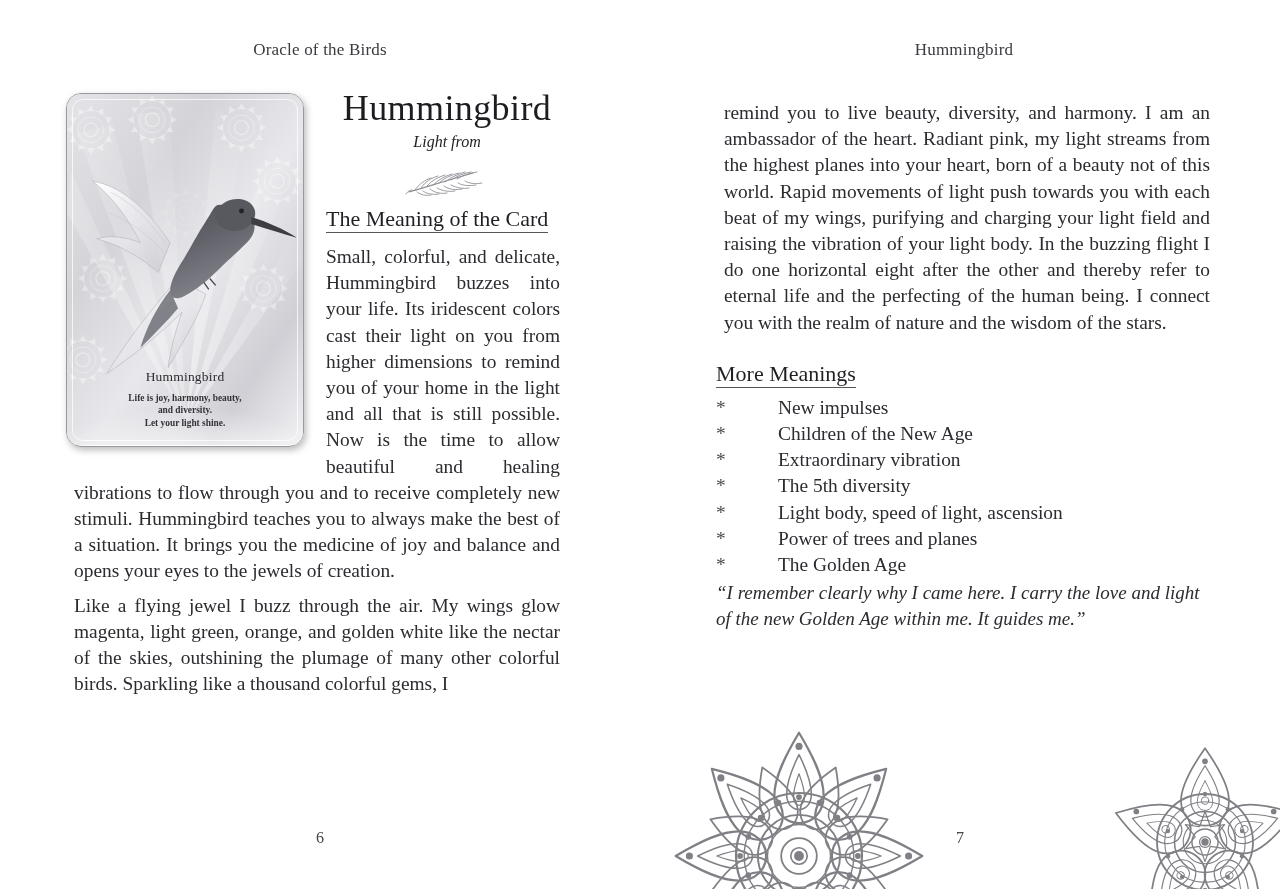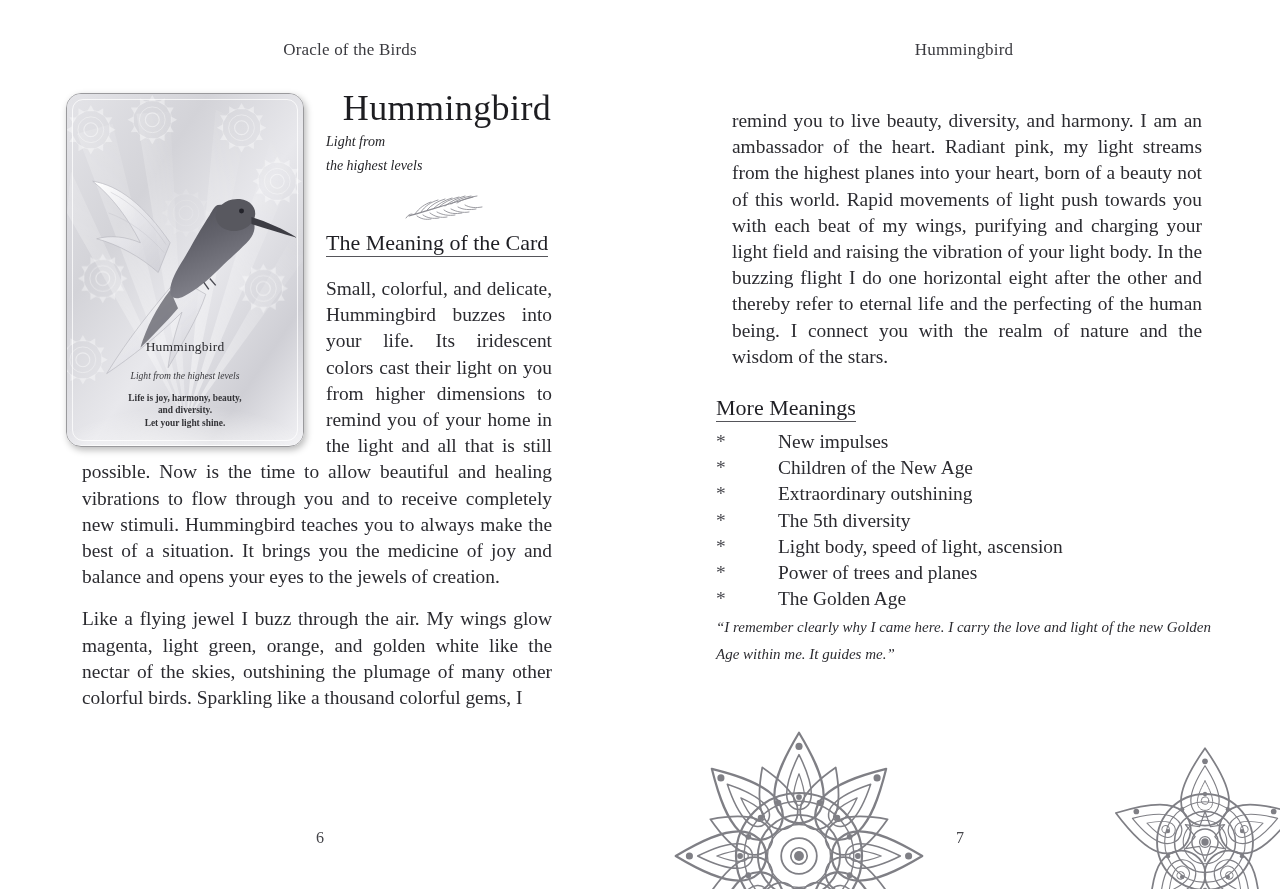--- a/index.html
+++ b/index.html
@@ -31,21 +31,20 @@
 
   
   .running-head {
     position: absolute;
     top: 40px;
     width: 100%;
     text-align: center;
     font-size: 17px;
     letter-spacing: 0.2px;
     color: #3a3a3f;
-    padding-left: 30px;
   }
   .page-left .running-head { padding-right: 4px; }
   .page-right .running-head { padding-left: 4px; }
 
   
   .folio {
     position: absolute;
     bottom: 42px;
     width: 100%;
     text-align: center;
@@ -127,43 +126,44 @@
   .chapter-title {
     font-size: 36px;
     line-height: 40px;
     text-align: center;
     font-weight: normal;
     margin: 0 0 2px 0;
     letter-spacing: 0.4px;
     color: #1d1d21;
   }
   .chapter-sub {
+    text-align: center;
     font-style: italic;
-    font-size: 14px;
+    font-size: 16px;
     line-height: 24px;
     color: #232327;
     margin-bottom: 12px;
   }
   .ornament-feather {
     text-align: center;
     margin: 14px 0 9px 0;
     line-height: 0;
   }
   .section-head {
     font-size: 22px;
     line-height: 24px;
     margin: 0 0 3px 0;
     font-weight: normal;
     color: #1f1f24;
     display: inline-block;
     border-bottom: 1px solid #55555a;
     padding-bottom: 1px;
   }
   .section-head-wrap { margin-top: 2px; }
-  p.body { margin: 16px; }
+  p.body { margin: 8px; }
   .gap-para { margin-top: 26px; }
 
   
   ul.meanings {
     list-style: none;
     margin: 4px 0 0 0;
     padding: 0;
   }
   ul.meanings li {
     display: flex;
@@ -173,21 +173,21 @@
   }
   ul.meanings li .ast {
     width: 30px;
     flex: 0 0 30px;
     color: #4a4a50;
   }
   ul.meanings li .txt { flex: 1 1 auto; margin-left: 32px; }
 
   .affirmation-text {
     font-style: italic;
-    font-size: 15px;
+    font-size: 19px;
     line-height: 26.2px;
     text-align: left;
     margin: 2px 0 0 0;
   }
 
   
   .mandala {
     position: absolute;
     line-height: 0;
     z-index: 1;
@@ -310,32 +310,30 @@
 
             <path d="M138 190 l5 7 M144 186 l6 7" stroke="#4a4a52" stroke-width="1.4" fill="none"></path>
 
             <ellipse cx="119" cy="352" rx="140" ry="96" fill="url(#glowGrad)"></ellipse>
           </svg>
 
           <div class="card-inner-frame"></div>
 
           <div class="card-caption">
             <div class="cc-title">Hummingbird</div>
-            <div class="cc-sub">Light from the highest levels</div>
             <div class="cc-line">Life is joy, harmony, beauty,</div>
             <div class="cc-line">and diversity.</div>
             <div class="cc-line">Let your light shine.</div>
           </div>
         </div>
       </div>
 
       <h1 class="chapter-title">Hummingbird</h1>
       <div class="chapter-sub">
         <div>Light from</div>
-        <div>the highest levels</div>
       </div>
 
       <div class="ornament-feather">
         <svg width="92" height="30" viewBox="0 0 92 30">
           <g stroke="#8b8b92" fill="none" stroke-width="0.85" stroke-linecap="round">
             <path d="M8 24 C22 20 44 13 72 5" stroke-width="1.1"></path>
             <path d="M14 22 C18 16 24 12 30 10"></path>
             <path d="M20 20 C24 14 30 10 37 8"></path>
             <path d="M26 18 C30 13 37 9 44 7"></path>
             <path d="M32 17 C37 12 44 8 51 6"></path>
@@ -382,21 +380,21 @@
         <li>
           <span class="ast">*</span>
           <span class="txt">New impulses</span>
         </li>
         <li>
           <span class="ast">*</span>
           <span class="txt">Children of the New Age</span>
         </li>
         <li>
           <span class="ast">*</span>
-          <span class="txt">Extraordinary outshining</span>
+          <span class="txt">Extraordinary vibration</span>
         </li>
         <li>
           <span class="ast">*</span>
           <span class="txt">The 5th diversity</span>
         </li>
         <li>
           <span class="ast">*</span>
           <span class="txt">Light body, speed of light, ascension</span>
         </li>
         <li>

